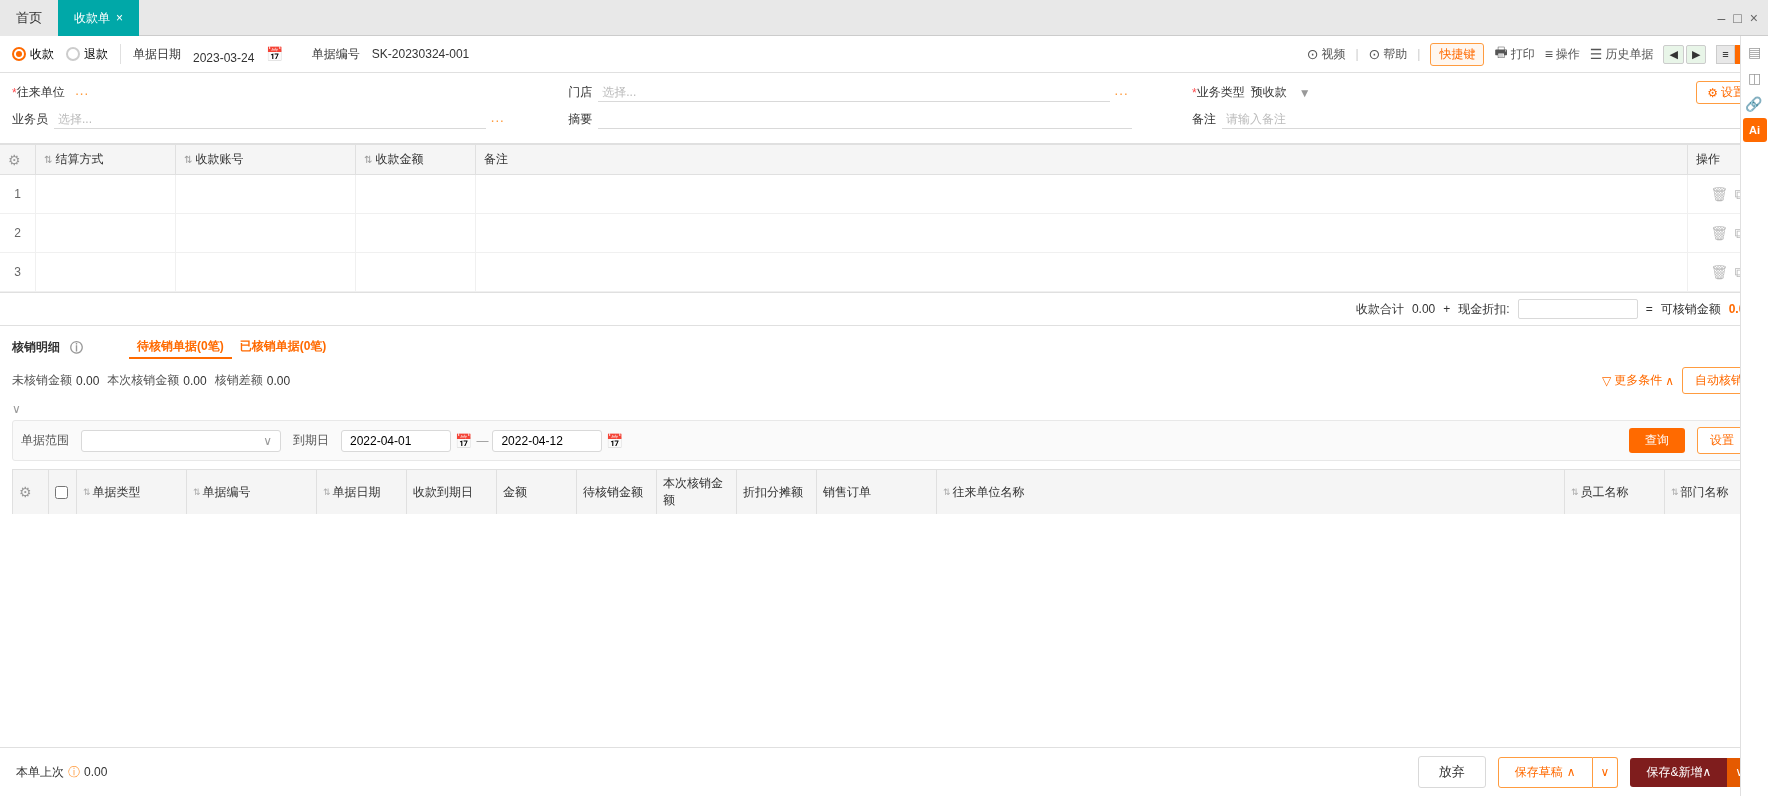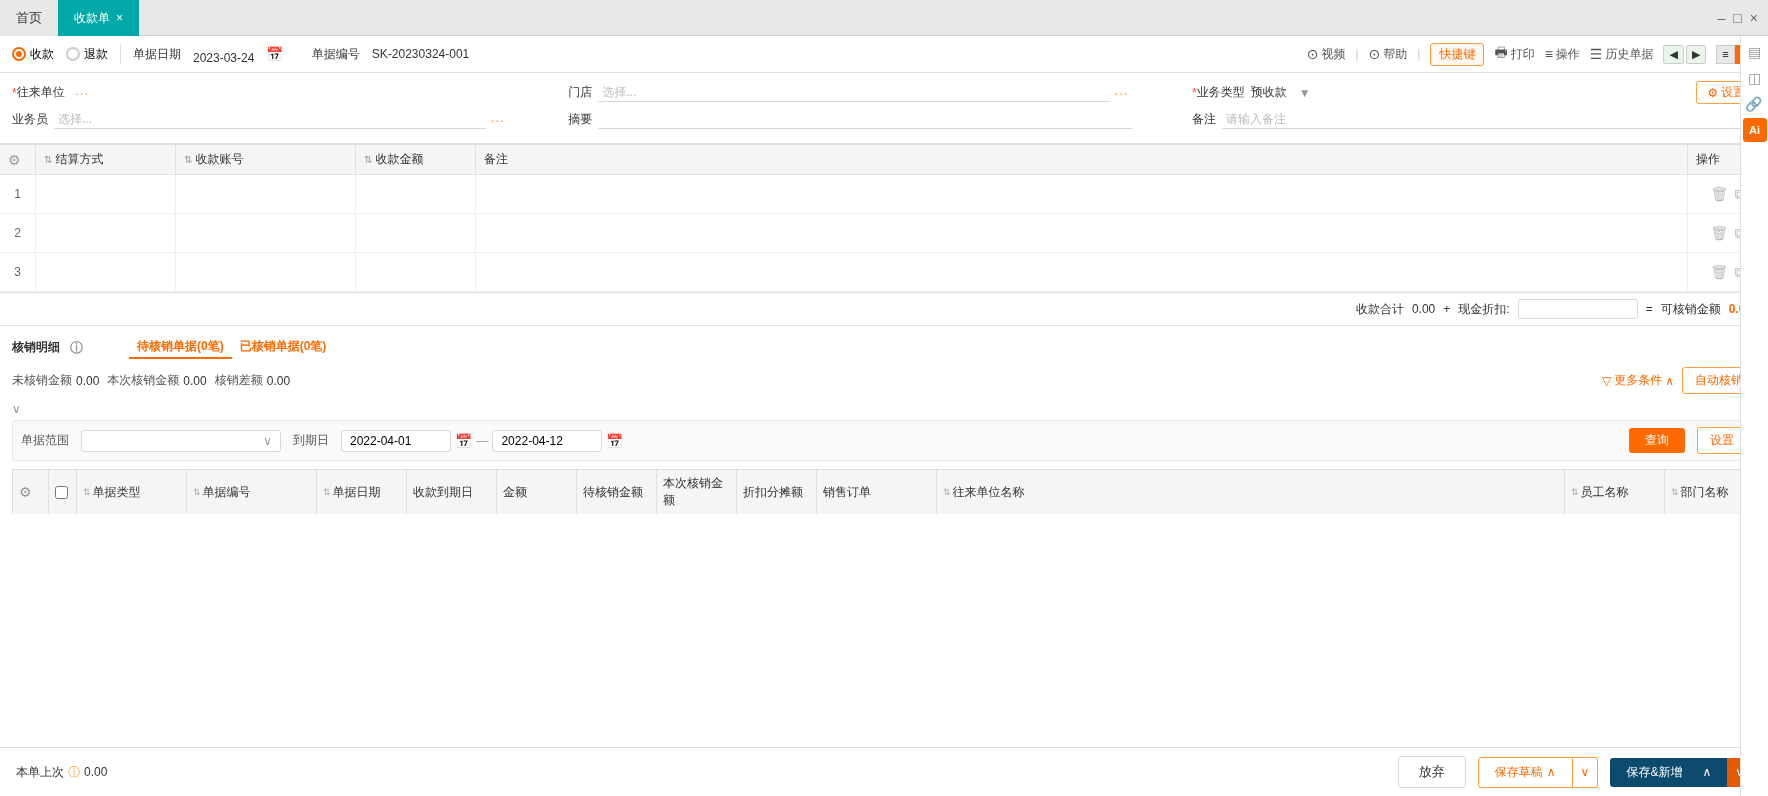--- a/index.html
+++ b/index.html
@@ -178,22 +178,22 @@
     }
     .save-draft-btn {
       border: 1px solid #ff9c40; background: #fff; color: #ff6a00; padding: 6px 16px;
       border-radius: 3px 0 0 3px; cursor: pointer; font-size: 13px; display: flex; align-items: center; gap: 4px;
     }
     .save-draft-arrow {
       border: 1px solid #ff9c40; border-left: none; background: #fff; color: #ff6a00;
       padding: 6px 8px; border-radius: 0 3px 3px 0; cursor: pointer;
     }
     .save-new-btn {
-      background: #0c4a6e; color: #fff; border: none; padding: 6px 16px;
-      border-radius: 3px 0 0 3px; cursor: pointer; font-size: 13px; display: flex; align-items: center; gap: 20px;
+      background: #7f1d1d; color: #fff; border: none; padding: 6px 16px;
+      border-radius: 3px 0 0 3px; cursor: pointer; font-size: 13px; display: flex; align-items: center; gap: 0;
     }
     .save-new-arrow {
       background: #e55a00; color: #fff; border: none; padding: 6px 8px;
       border-radius: 0 3px 3px 0; cursor: pointer;
     }
 
     
     .right-sidebar {
       position: fixed; right: 0; top: 36px; width: 28px; background: #fff;
       border-left: 1px solid #e0e0e0; display: flex; flex-direction: column; align-items: center;

